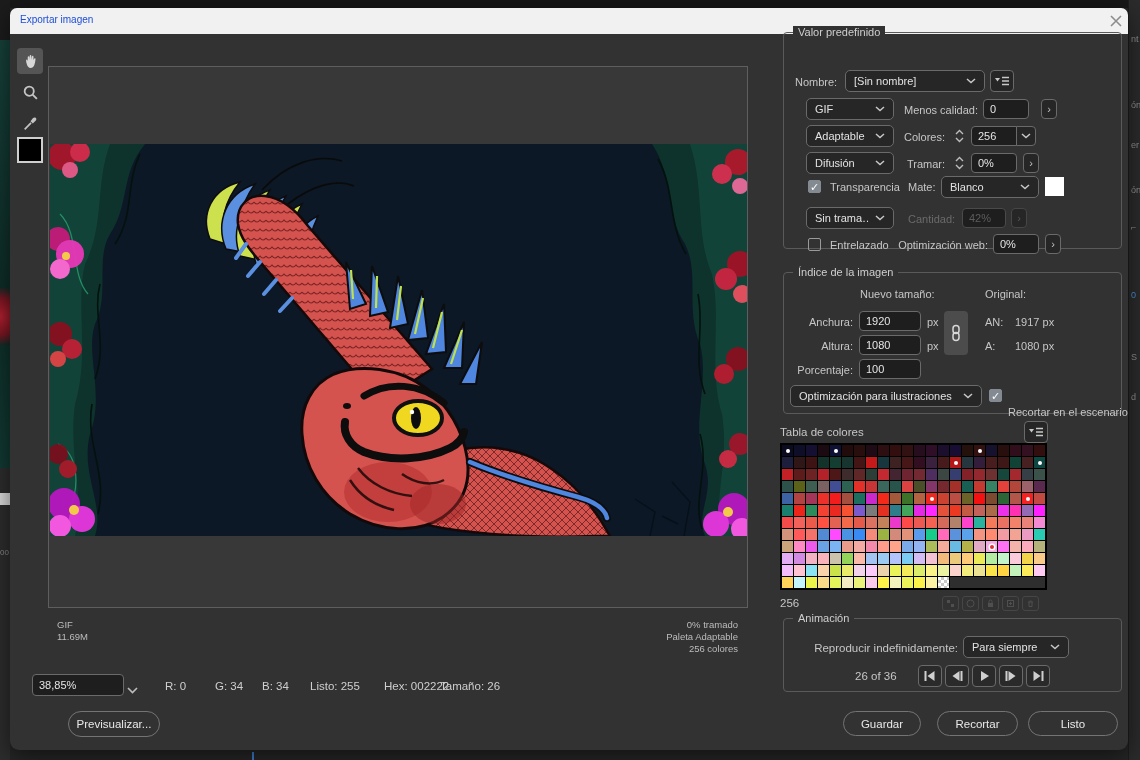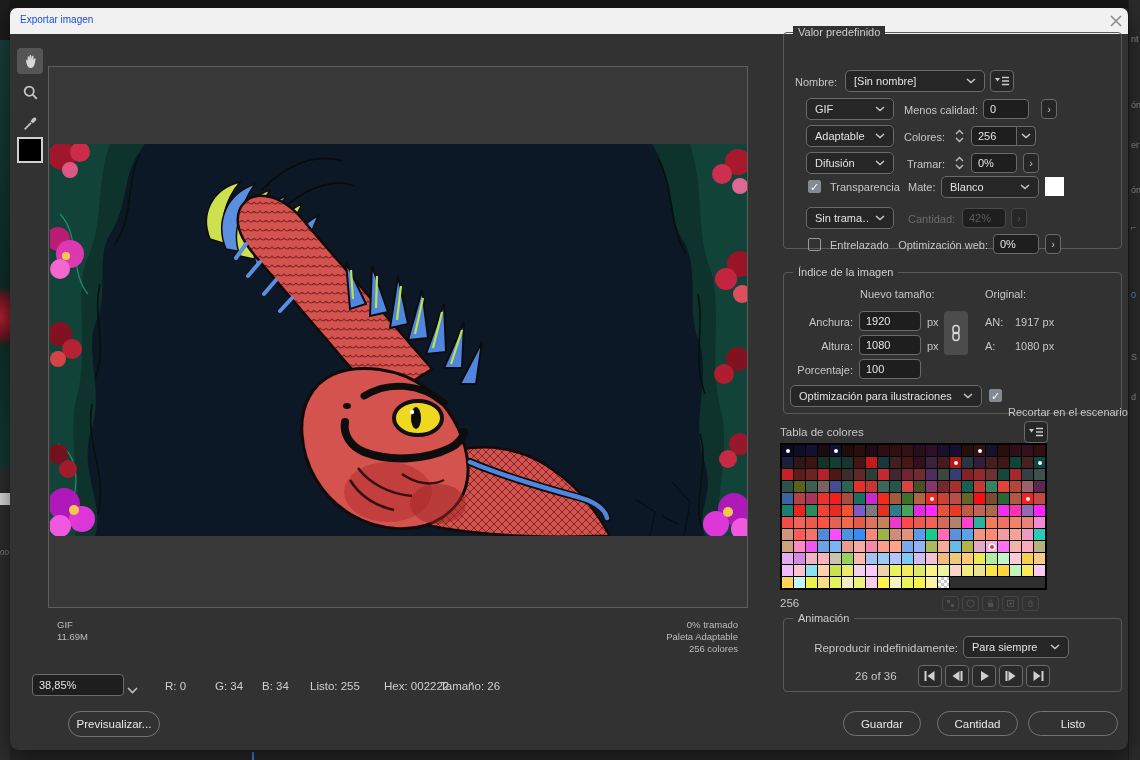--- a/index.html
+++ b/index.html
@@ -754,18 +754,18 @@
           <polygon points="2.5,1 9.5,6 2.5,11" fill="#cfcfcf"></polygon>
           <rect x="10.5" y="1" width="2" height="10" fill="#cfcfcf"></rect>
         </svg>
     </div>
   </div>
 
   <button class="abs pill" style="left:833px;top:703px;width:78px;height:25px;">
       <span>Guardar</span>
     </button>
   <button class="abs pill" style="left:927px;top:703px;width:81px;height:25px;">
-      <span>Cantidad</span>
+      <span>Recortar</span>
     </button>
   <button class="abs pill" style="left:1018px;top:703px;width:90px;height:25px;">
       <span>Listo</span>
     </button>
 </div>
 
 </body></html>

